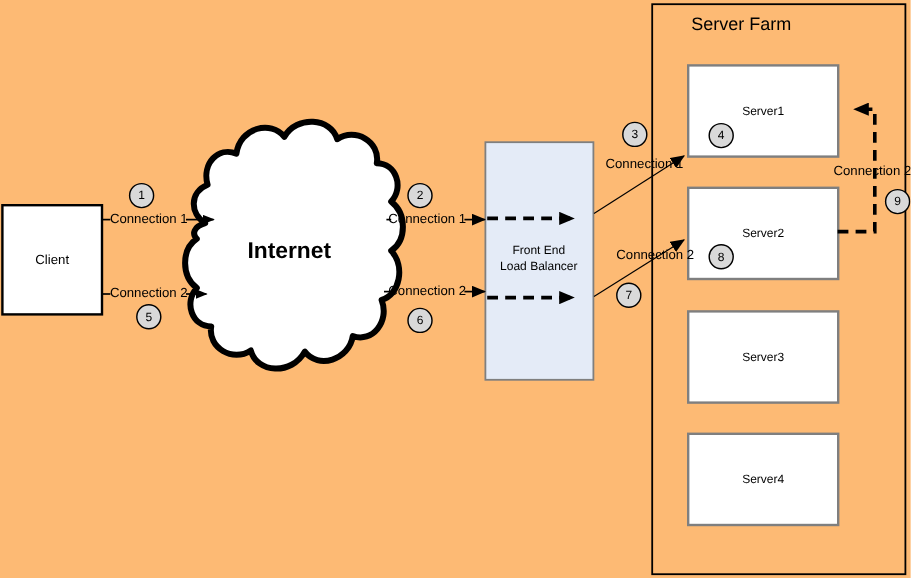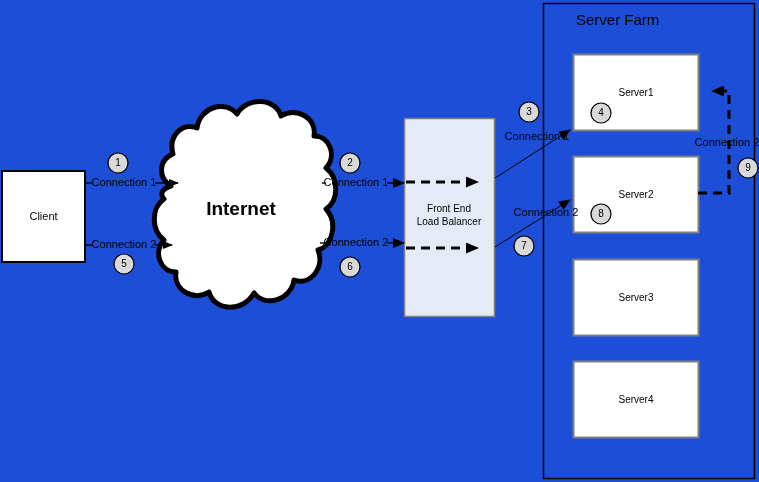--- a/index.html
+++ b/index.html
@@ -7,21 +7,21 @@
     padding: 0;
     background: #ffffff;
   }
   body {
     font-family: "Liberation Sans", sans-serif;
   }
   #canvas {
     position: relative;
     width: 759px;
     height: 482px;
-    background: #1d4ed8;
+    background: #fdba74;
     overflow: hidden;
   }
   #diagram-svg {
     position: absolute;
     left: 0;
     top: 0;
     width: 759px;
     height: 482px;
   }
   .node-label {

